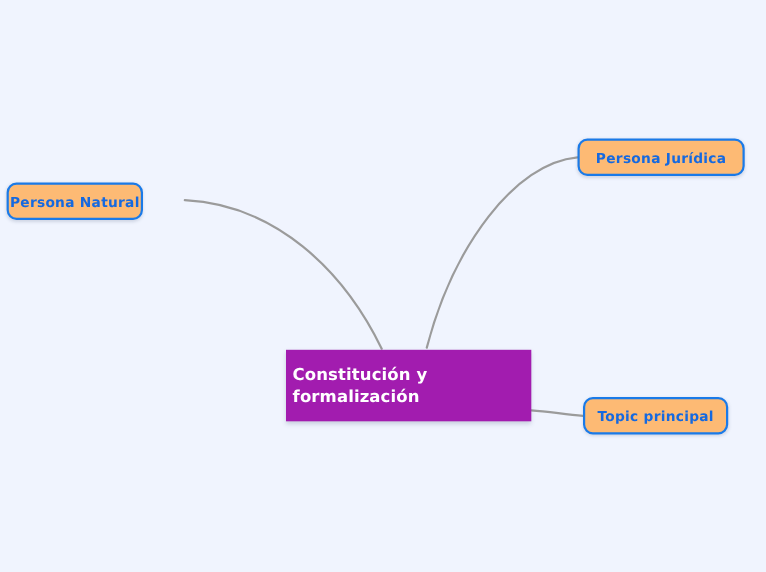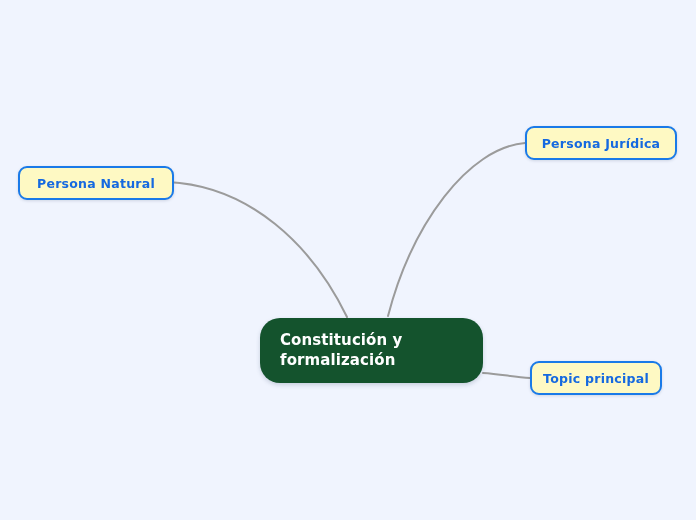--- a/index.html
+++ b/index.html
@@ -44,56 +44,56 @@
     align-items: center;
     white-space: pre-line;
   }
 
   
   .node-root {
     left: 260px;
     top: 318px;
     width: 223px;
     height: 65px;
-    background: #14532d;
-    border-radius: 20px;
+    background: #a21caf;
+    border-radius: 0;
     box-shadow: 0 2px 4px rgba(60, 80, 110, 0.22);
-    padding: 0 16px 0 20px;
+    padding: 0 16px 0 6px;
   }
 
   .node-root .node-label {
     color: #ffffff;
     font-size: 15px;
     font-weight: bold;
     line-height: 1.33;
     letter-spacing: 0.1px;
   }
 
   
   .node-child {
-    background: #fef9c3;
+    background: #fdba74;
     border: 2px solid #1a7ae8;
     border-radius: 9px;
     box-shadow: 0 1px 3px rgba(60, 80, 110, 0.18);
     justify-content: center;
     padding: 0 14px;
   }
 
   .node-child .node-label {
     color: #1569e0;
     font-size: 12.5px;
     font-weight: bold;
     letter-spacing: 0.25px;
     white-space: nowrap;
   }
 
   #node-persona-natural {
-    left: 18px;
+    left: 6px;
     top: 166px;
-    width: 156px;
+    width: 124px;
     height: 34px;
   }
 
   #node-persona-juridica {
     left: 525px;
     top: 126px;
     width: 152px;
     height: 34px;
   }
 

